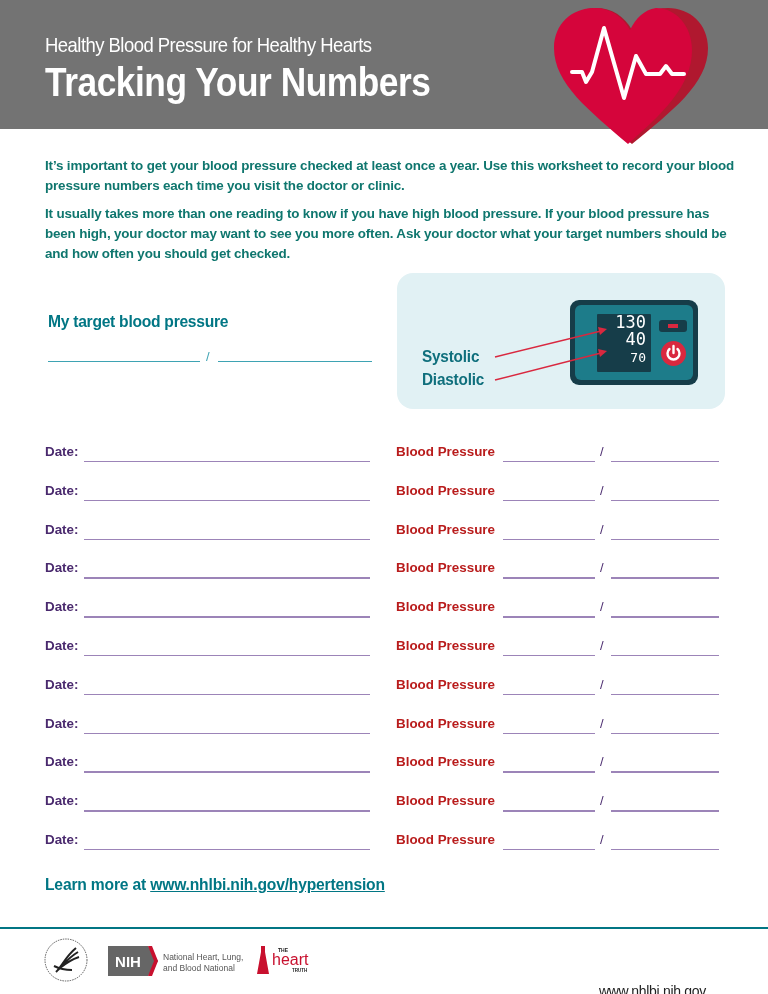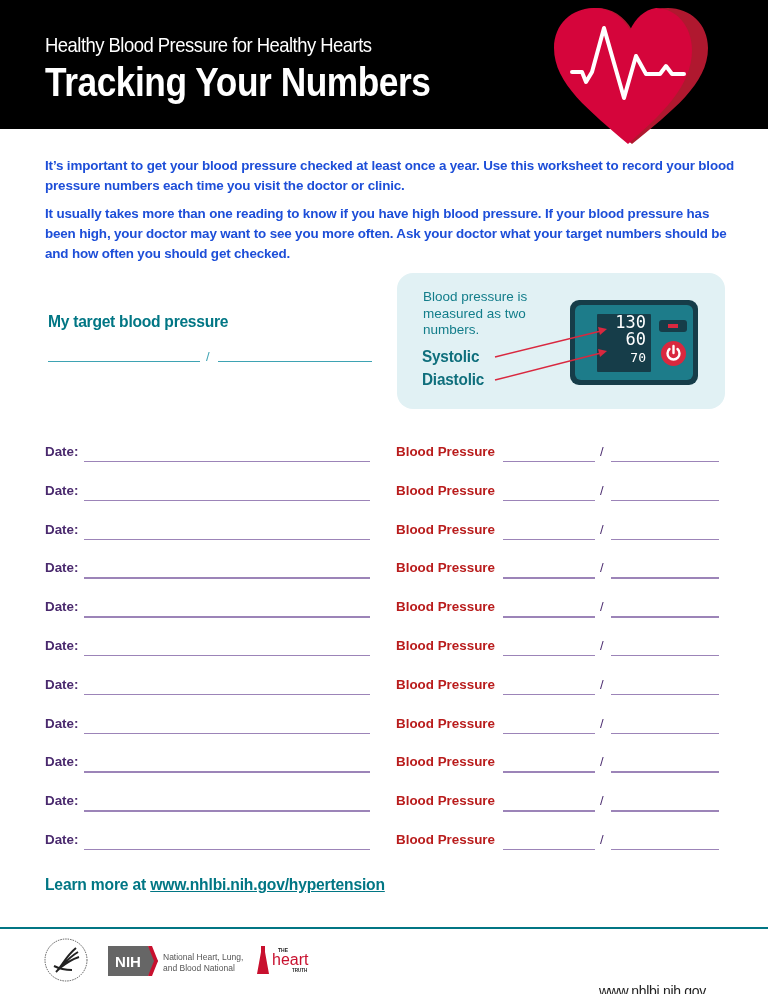--- a/index.html
+++ b/index.html
@@ -1,24 +1,24 @@
 <!DOCTYPE html>
 <html><head>
 <meta charset="utf-8">
 <style>
   * { box-sizing: border-box; margin: 0; padding: 0; }
   html, body { width: 768px; height: 994px; background: #ffffff; overflow: hidden; }
   body { position: relative; font-family: "Liberation Sans", sans-serif; color: #4a2a6e; }
 
-  .header { position: absolute; left: 0; top: 0; width: 768px; height: 129px; background: #000000; }
+  .header { position: absolute; left: 0; top: 0; width: 768px; height: 129px; background: #737373; }
   .header-sub { position: absolute; left: 45px; top: 33px; color: #ffffff; font-family: "Liberation Sans", sans-serif; font-size: 21px; letter-spacing: -0.6px; transform: scaleX(0.88); transform-origin: left; white-space: nowrap; }
   .header-title { position: absolute; left: 45px; top: 59px; color: #ffffff; font-family: "Liberation Sans", sans-serif; font-weight: bold; font-size: 41px; letter-spacing: -0.5px; transform: scaleX(0.86); transform-origin: left; white-space: nowrap; }
   .heart { position: absolute; left: 552px; top: 6px; width: 160px; height: 142px; }
 
-  .intro { position: absolute; left: 45px; width: 690px; font-weight: bold; font-size: 13.4px; line-height: 20px; color: #1d4ed8; letter-spacing: -0.15px; }
+  .intro { position: absolute; left: 45px; width: 690px; font-weight: bold; font-size: 13.4px; line-height: 20px; color: #0f766e; letter-spacing: -0.15px; }
   .intro.p1 { top: 156px; }
   .intro.p2 { top: 204px; }
 
   .target-label { position: absolute; left: 48px; top: 312px; font-weight: bold; font-size: 17px; color: #017684; letter-spacing: -0.3px; transform: scaleX(0.92); transform-origin: left; white-space: nowrap; }
   .target-line { position: absolute; top: 361px; height: 1px; background: #3ea3b3; }
   .target-line.a { left: 48px; width: 152px; }
   .target-line.b { left: 218px; width: 154px; }
   .target-slash { position: absolute; left: 206px; top: 349px; font-size: 13px; color: #3ea3b3; }
 
   .info-box { position: absolute; left: 397px; top: 273px; width: 328px; height: 136px; background: #e1f1f4; border-radius: 16px; }
@@ -70,28 +70,27 @@
 
 <p class="intro p1">It’s important to get your blood pressure checked at least once a year.  Use this worksheet to record your blood pressure numbers each time you visit the doctor or clinic.</p>
 <p class="intro p2">It usually takes more than one reading to know if you have high blood pressure. If your blood pressure has been high, your doctor may want to see you more often. Ask your doctor what your target numbers should be and how often you should get checked.</p>
 
 <div class="target-label">My target blood pressure</div>
 <div class="target-line a"></div>
 <span class="target-slash">/</span>
 <div class="target-line b"></div>
 
 <div class="info-box">
-  <div class="info-text">Blood pressure is measured as two numbers.</div>
   <div class="info-label sys">Systolic</div>
   <div class="info-label dia">Diastolic</div>
   <div class="monitor">
     <div class="monitor-face">
       <div class="monitor-screen">
         <span class="screen-num">130</span>
-        <span class="screen-num">60</span>
+        <span class="screen-num">40</span>
         <span class="screen-num s">70</span>
       </div>
       <div class="monitor-led"></div>
       <div class="monitor-power">
         <svg width="25" height="25" viewBox="0 0 25 25">
           <path d="M8.5 8 A6 6 0 1 0 16.5 8" fill="none" stroke="#ffffff" stroke-width="2.4" stroke-linecap="round"></path>
           <line x1="12.5" y1="5" x2="12.5" y2="12" stroke="#ffffff" stroke-width="2.4" stroke-linecap="round"></line>
         </svg>
       </div>
     </div>

